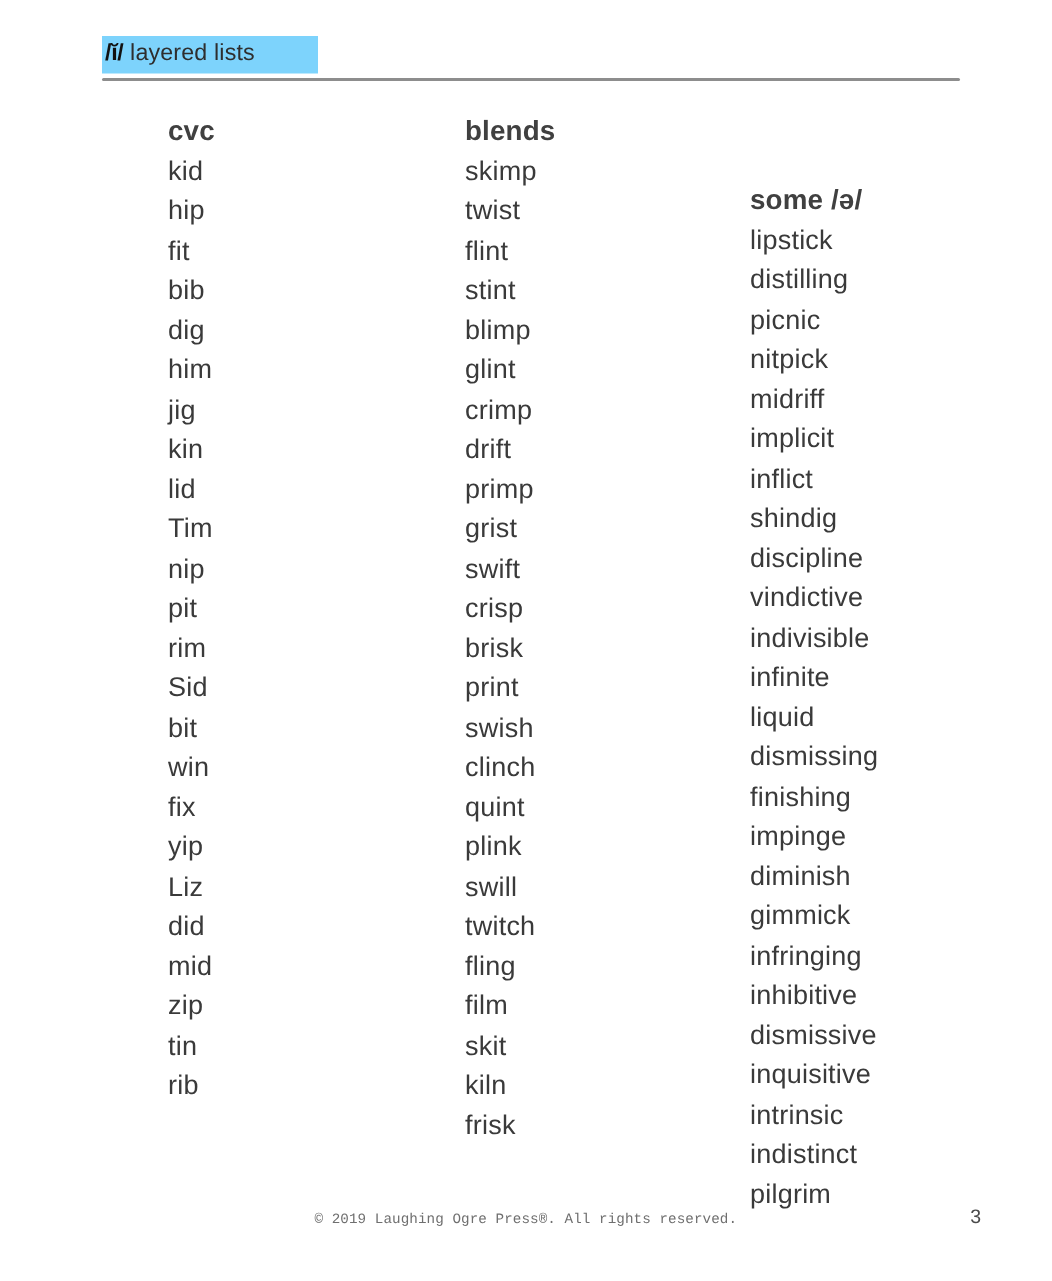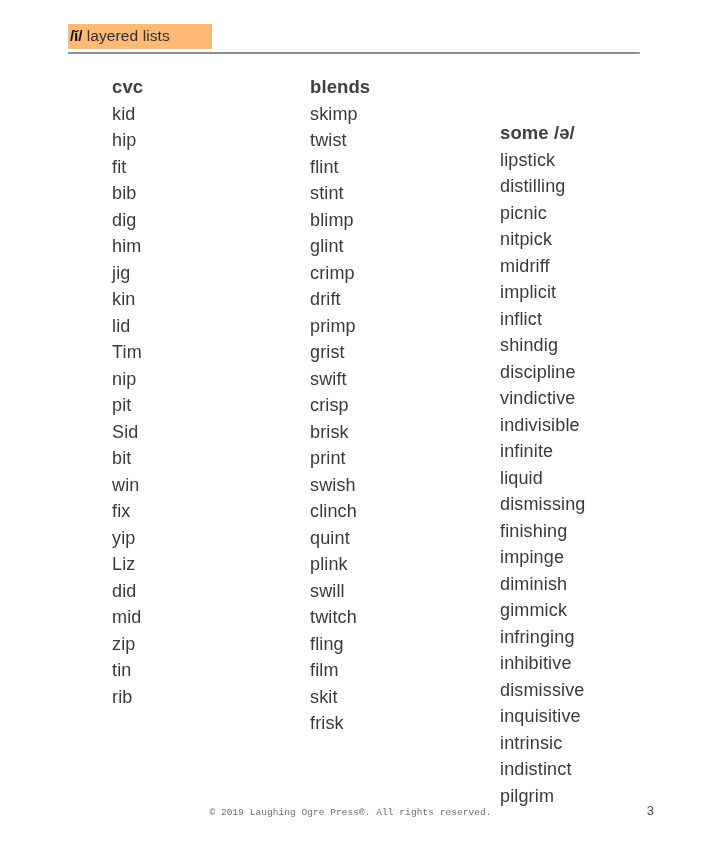--- a/index.html
+++ b/index.html
@@ -29,21 +29,21 @@
     left: 68px;
     top: 24px;
     width: 572px;
   }
   .header-title {
     display: inline-block;
     font-size: 15.5px;
     line-height: 22px;
     letter-spacing: 0.1px;
     color: #2e2e2e;
-    background: #fdba74;
+    background: #7dd3fc;
     padding: 1px 42px 2px 2px;
     white-space: nowrap;
   }
   .header-title .phoneme {
     font-weight: bold;
     color: #111111;
     letter-spacing: -0.2px;
   }
   .header-title .title-text {
     font-weight: normal;
@@ -139,20 +139,21 @@
         <li class="word">fit</li>
         <li class="word">bib</li>
         <li class="word">dig</li>
         <li class="word">him</li>
         <li class="word">jig</li>
         <li class="word">kin</li>
         <li class="word">lid</li>
         <li class="word">Tim</li>
         <li class="word">nip</li>
         <li class="word">pit</li>
+        <li class="word">rim</li>
         <li class="word">Sid</li>
         <li class="word">bit</li>
         <li class="word">win</li>
         <li class="word">fix</li>
         <li class="word">yip</li>
         <li class="word">Liz</li>
         <li class="word">did</li>
         <li class="word">mid</li>
         <li class="word">zip</li>
         <li class="word">tin</li>
@@ -179,20 +180,21 @@
         <li class="word">print</li>
         <li class="word">swish</li>
         <li class="word">clinch</li>
         <li class="word">quint</li>
         <li class="word">plink</li>
         <li class="word">swill</li>
         <li class="word">twitch</li>
         <li class="word">fling</li>
         <li class="word">film</li>
         <li class="word">skit</li>
+        <li class="word">kiln</li>
         <li class="word">frisk</li>
       </ul>
     </div>
 
     <div class="column column-schwa">
       <div class="col-head">some /ə/</div>
       <ul class="word-list">
         <li class="word">lipstick</li>
         <li class="word">distilling</li>
         <li class="word">picnic</li>

